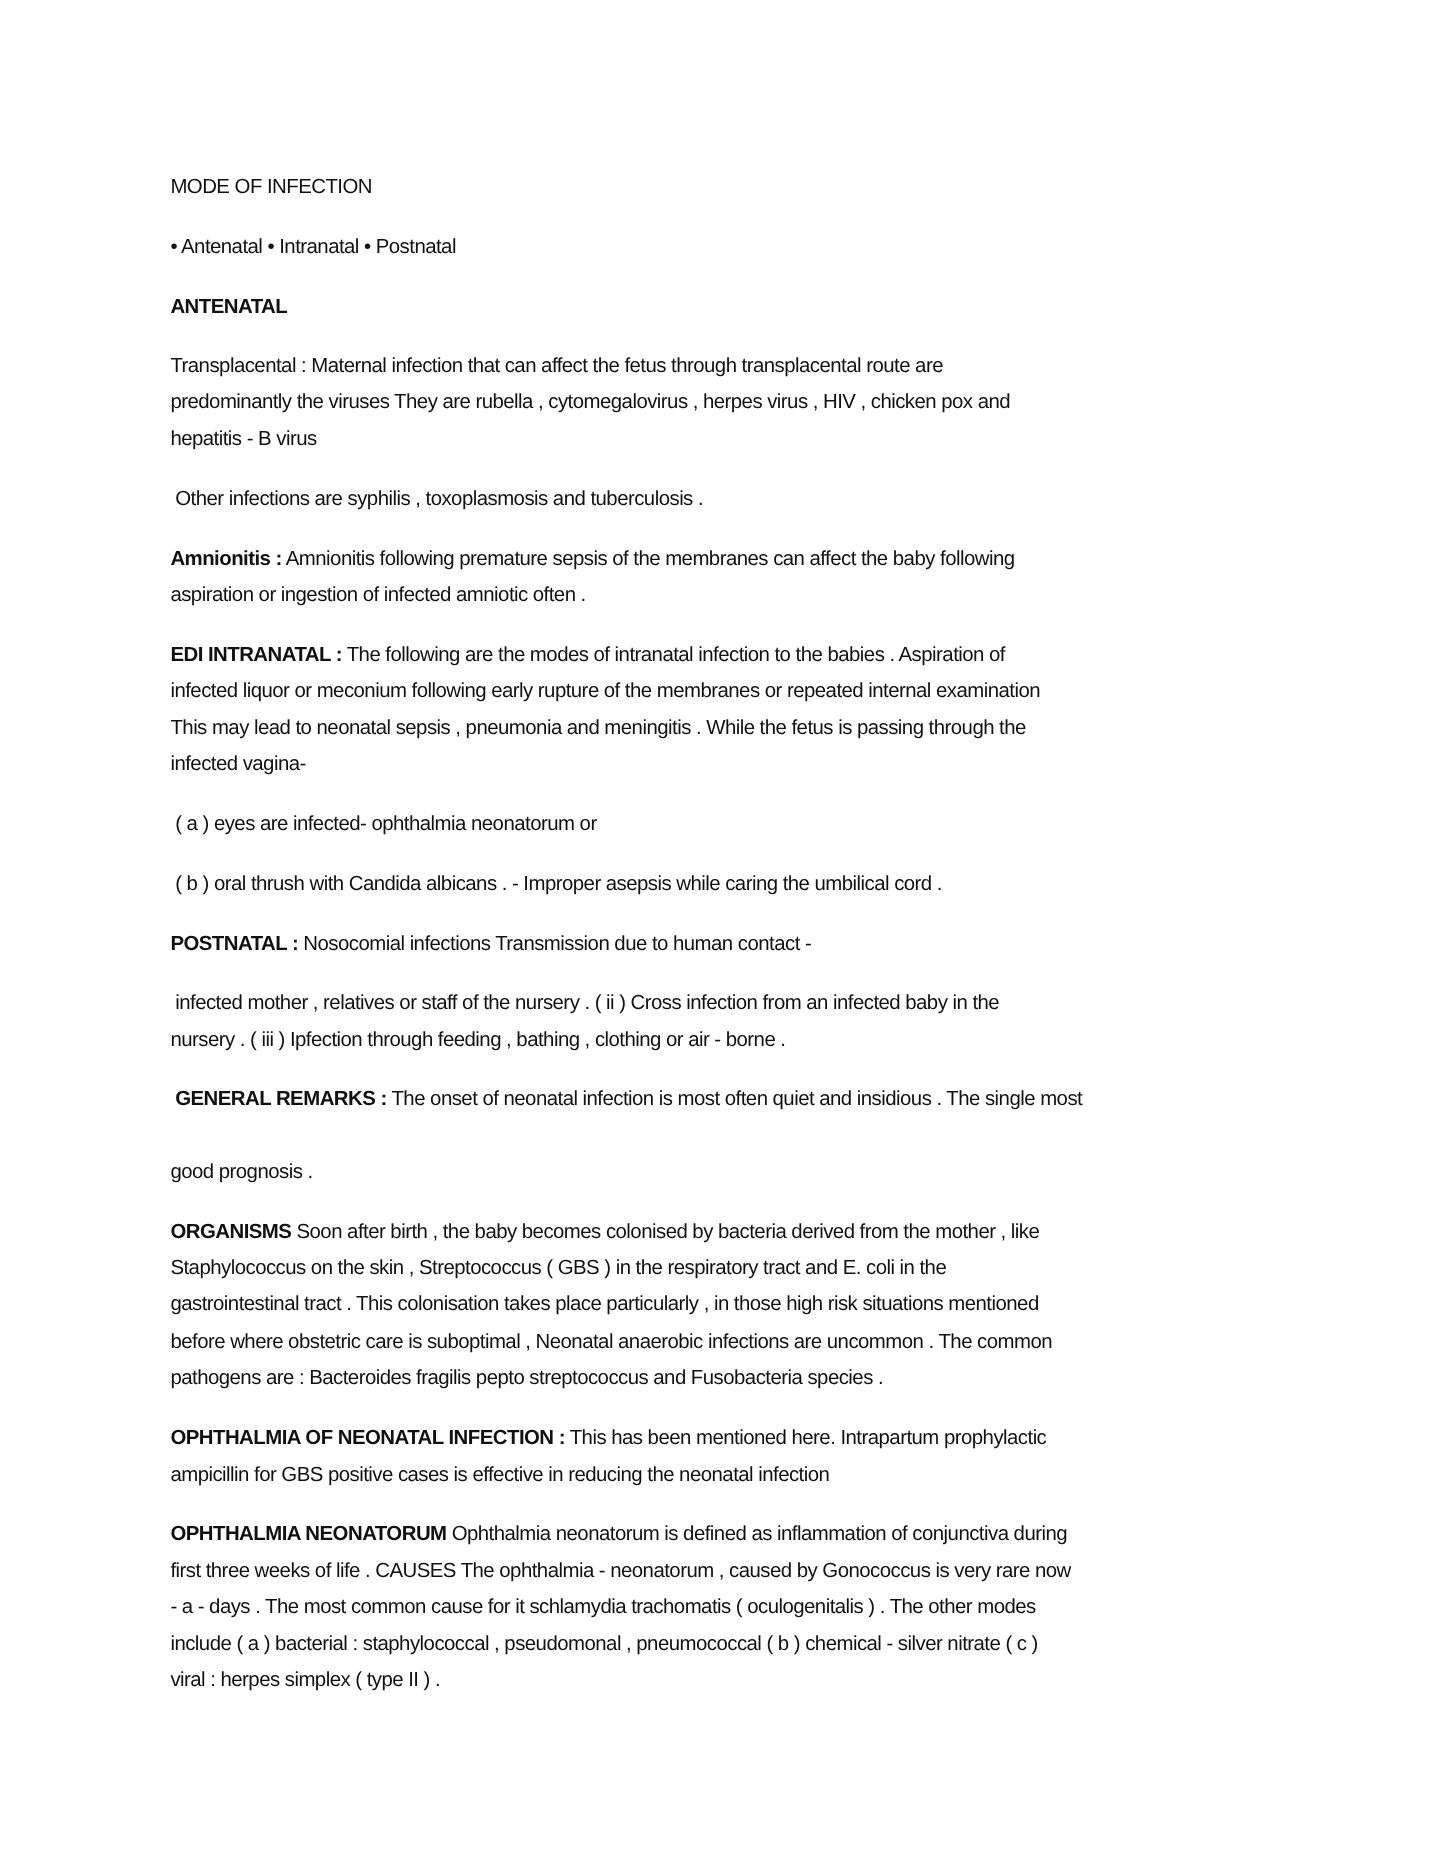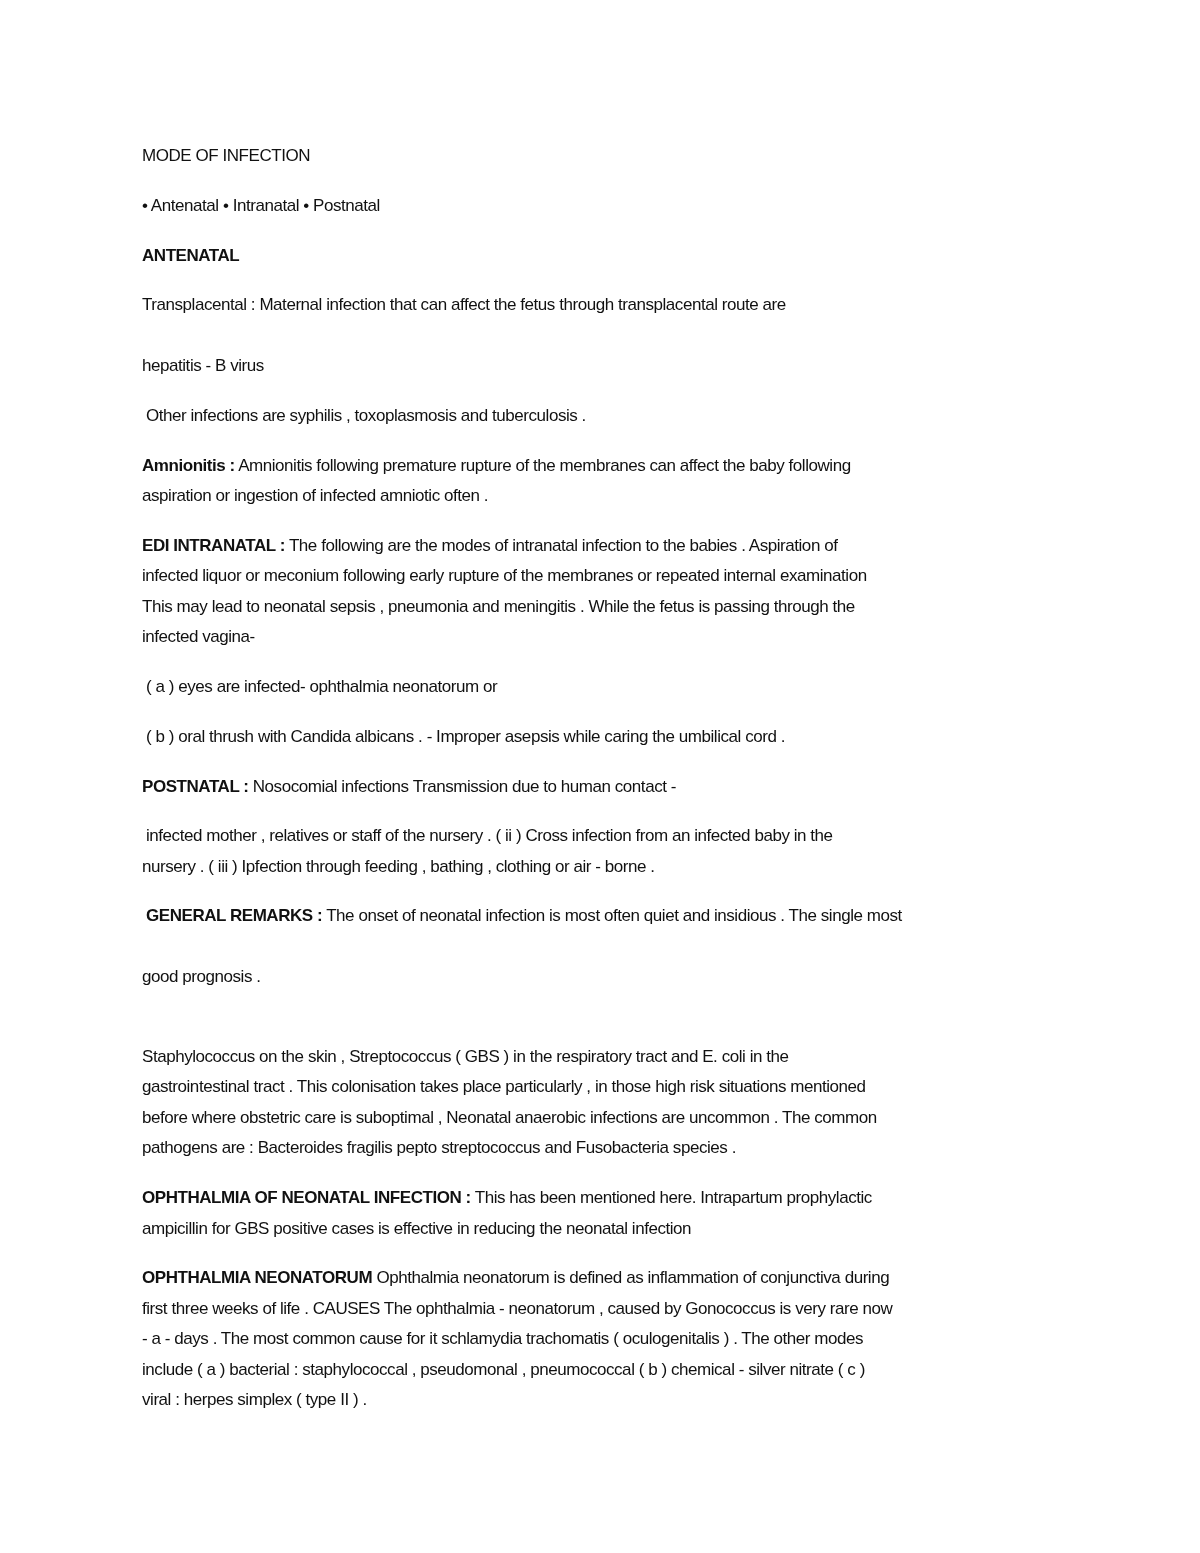--- a/index.html
+++ b/index.html
@@ -23,42 +23,44 @@
 
 <div class="page">
 
   <div class="line" style="top:145px"><span>MODE OF INFECTION</span></div>
 
   <div class="line" style="top:195px"><span>• Antenatal • Intranatal • Postnatal</span></div>
 
   <div class="line" style="top:245px"><b>ANTENATAL</b></div>
 
   <div class="line" style="top:294px"><span>Transplacental :</span><span> Maternal infection that can affect the fetus through transplacental route are</span></div>
+  <div class="line" style="top:324px"><span>predominantly the viruses They are rubella , cytomegalovirus , herpes virus , HIV , chicken pox and</span></div>
   <div class="line" style="top:355px"><span>hepatitis - B virus</span></div>
 
   <div class="line indent" style="top:405px"><span>Other infections are syphilis , toxoplasmosis and tuberculosis .</span></div>
 
-  <div class="line" style="top:455px"><b>Amnionitis :</b><span> Amnionitis following premature rupture of the membranes can affect the baby following</span></div>
+  <div class="line" style="top:455px"><b>Amnionitis :</b><span> Amnionitis following premature sepsis of the membranes can affect the baby following</span></div>
   <div class="line" style="top:485px"><span>aspiration or ingestion of infected amniotic often .</span></div>
 
   <div class="line" style="top:535px"><b>EDI INTRANATAL :</b><span> The following are the modes of intranatal infection to the babies . Aspiration of</span></div>
   <div class="line" style="top:565px"><span>infected liquor or meconium following early rupture of the membranes or repeated internal examination</span></div>
   <div class="line" style="top:596px"><span>This may lead to neonatal sepsis , pneumonia and meningitis . While the fetus is passing through the</span></div>
   <div class="line" style="top:626px"><span>infected vagina-</span></div>
 
   <div class="line indent" style="top:676px"><span>( a ) eyes are infected- ophthalmia neonatorum or</span></div>
   <div class="line indent" style="top:726px"><span>( b ) oral thrush with Candida albicans . - Improper asepsis while caring the umbilical cord .</span></div>
 
   <div class="line indent" style="top:825px"><span>infected mother , relatives or staff of the nursery . ( ii ) Cross infection from an infected baby in the</span></div>
   <div class="line" style="top:776px"><b>POSTNATAL :</b><span> Nosocomial infections Transmission due to human contact -</span></div>
   <div class="line" style="top:856px"><span>nursery . ( iii ) Ipfection through feeding , bathing , clothing or air - borne .</span></div>
 
   <div class="line indent" style="top:905px"><b>GENERAL REMARKS :</b><span> The onset of neonatal infection is most often quiet and insidious . The single most</span></div>
   <div class="line" style="top:966px"><span>good prognosis .</span></div>
 
+  <div class="line" style="top:1016px"><b>ORGANISMS</b><span> Soon after birth , the baby becomes colonised by bacteria derived from the mother , like</span></div>
   <div class="line" style="top:1046px"><span>Staphylococcus on the skin , Streptococcus ( GBS ) in the respiratory tract and E. coli in the</span></div>
   <div class="line" style="top:1076px"><span>gastrointestinal tract . This colonisation takes place particularly , in those high risk situations mentioned</span></div>
   <div class="line" style="top:1137px"><span>pathogens are : Bacteroides fragilis pepto streptococcus and Fusobacteria species .</span></div>
   <div class="line" style="top:1107px"><span>before where obstetric care is suboptimal , Neonatal anaerobic infections are uncommon . The common</span></div>
 
   <div class="line" style="top:1187px"><b>OPHTHALMIA OF NEONATAL INFECTION :</b><span> This has been mentioned here. Intrapartum prophylactic</span></div>
   <div class="line" style="top:1218px"><span>ampicillin for GBS positive cases is effective in reducing the neonatal infection</span></div>
 
   <div class="line" style="top:1267px"><b>OPHTHALMIA NEONATORUM</b><span> Ophthalmia neonatorum is defined as inflammation of conjunctiva during</span></div>
   <div class="line" style="top:1298px"><span>first three weeks of life . CAUSES The ophthalmia - neonatorum , caused by Gonococcus is very rare now</span></div>

